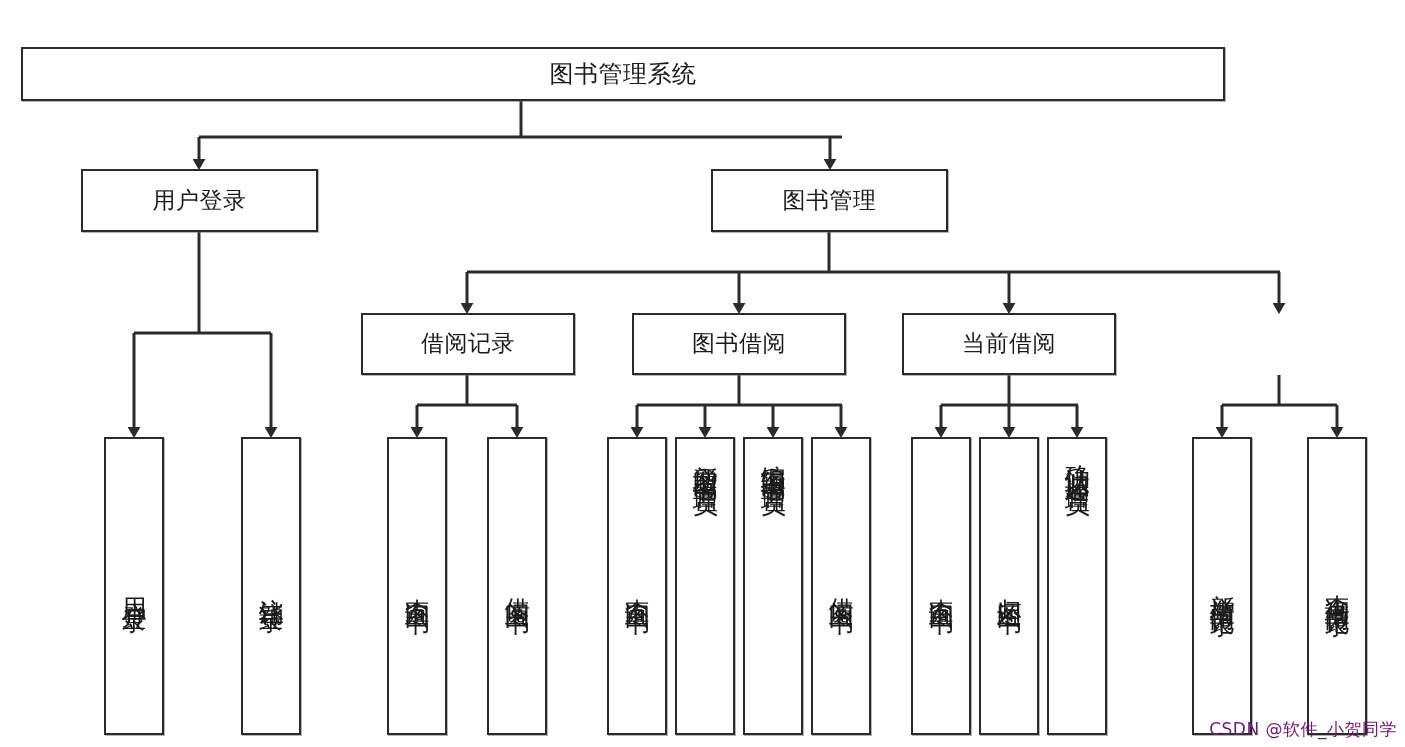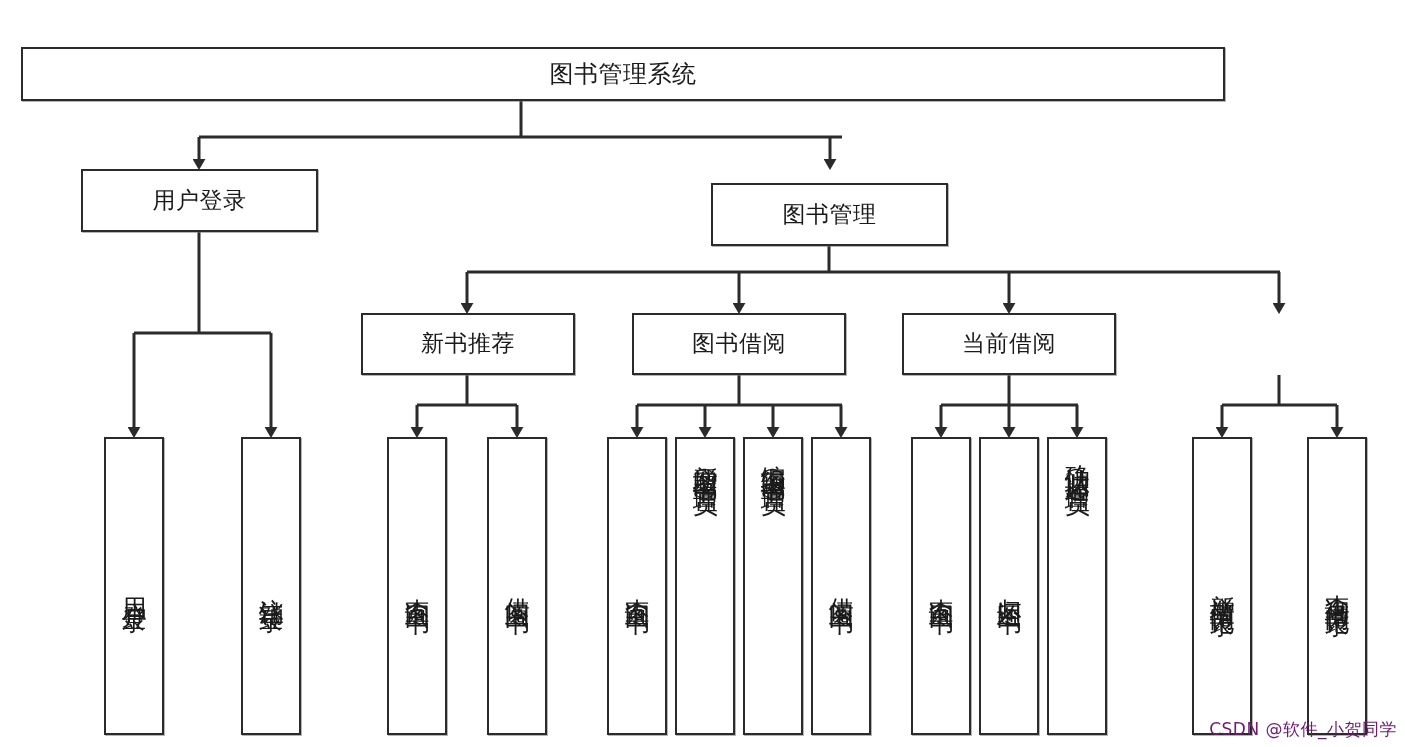--- a/index.html
+++ b/index.html
@@ -138,26 +138,26 @@
     </g>
   </svg>
 
   <div class="node horiz root" style="left:21px; top:13px; width:1204px; height:54px;margin-top:34px;">
     <span class="label">图书管理系统</span>
   </div>
 
   <div class="node horiz" style="left:81px; top:169px; width:237px; height:63px;">
     <span class="label">用户登录</span>
   </div>
-  <div class="node horiz" style="left:711px; top:183px; width:237px; height:63px;">
+  <div class="node horiz" style="left:711px; top:169px; width:237px; height:63px;">
     <span class="label">图书管理</span>
   </div>
 
   <div class="node horiz" style="left:361px; top:313px; width:214px; height:62px;">
-    <span class="label">新书推荐</span>
+    <span class="label">借阅记录</span>
   </div>
   <div class="node horiz" style="left:632px; top:313px; width:214px; height:62px;">
     <span class="label">图书借阅</span>
   </div>
   <div class="node horiz" style="left:902px; top:313px; width:214px; height:62px;">
     <span class="label">当前借阅</span>
   </div>
 
   <div class="node vert center" style="left:104px; top:437px; width:60px; height:298px;">
     <span class="label">用户登录</span>

